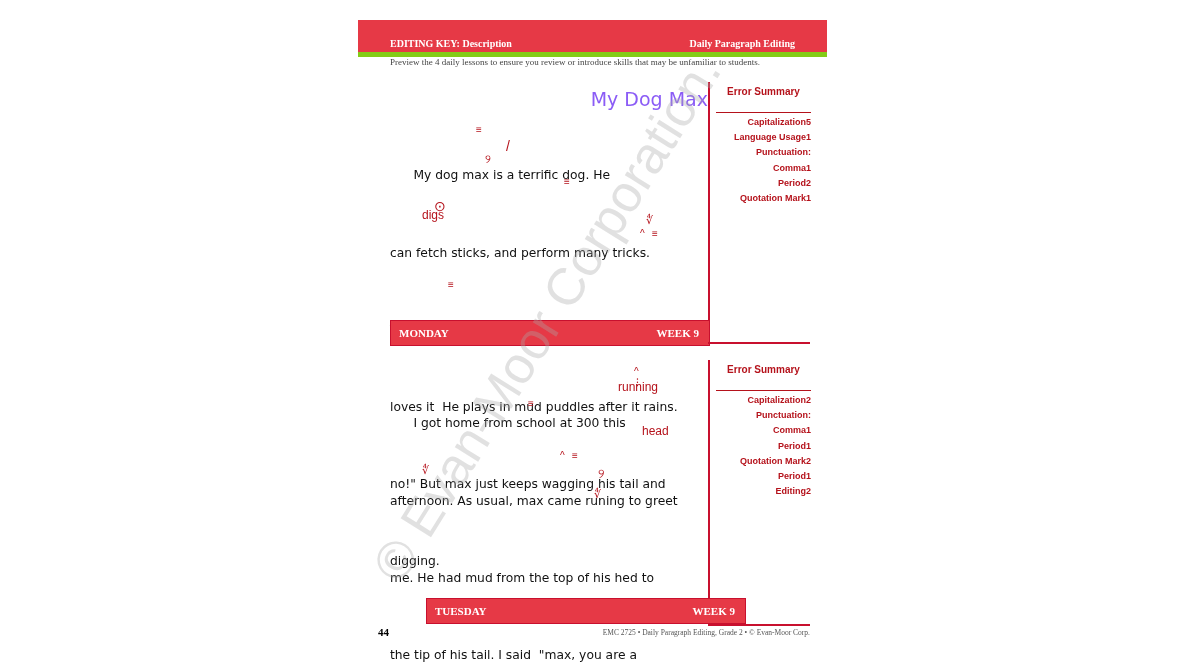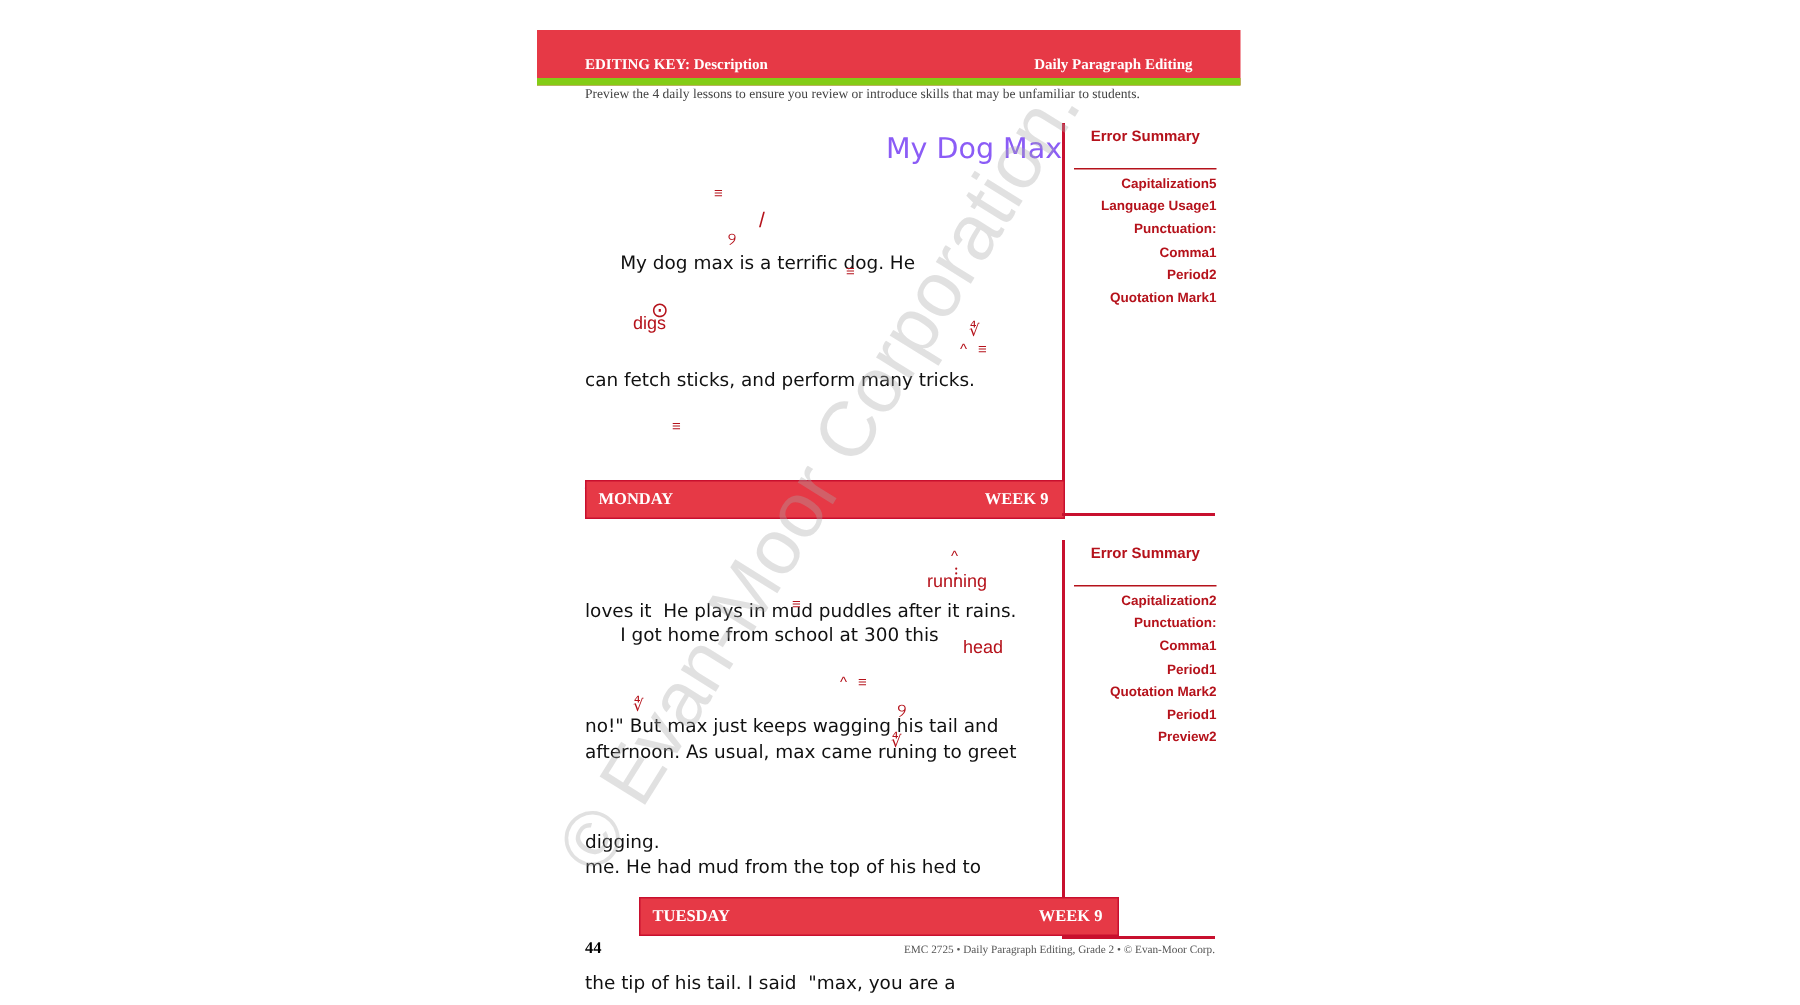--- a/index.html
+++ b/index.html
@@ -15,21 +15,21 @@
   .para .ln{display:block;position:relative;}
   .mark{color:#b5121b;position:absolute;font-family:"Liberation Sans",sans-serif;}
   .daybar{position:absolute;left:32px;width:318px;height:24px;background:#e63946;border:1px solid #c8102e;}
   .daybar .d{position:absolute;left:8px;top:6px;color:#fff;font-weight:bold;font-size:11px;}
   .daybar .w{position:absolute;right:10px;top:6px;color:#fff;font-weight:bold;font-size:11px;}
   .sumline{position:absolute;left:350px;width:102px;border-bottom:2px solid #c8102e;}
   .summary{position:absolute;left:358px;width:95px;font-family:"Liberation Sans",sans-serif;color:#b5121b;font-size:9px;font-weight:bold;}
   .summary .hd{text-align:center;font-size:10px;border-bottom:1px solid #b5121b;margin-bottom:2px;padding-bottom:15px;}
   .summary .row{display:flex;justify-content:flex-end;height:15.2px;line-height:15px;}
   .summary .row.sub{padding-left:11px;}
-  .footer-num{position:absolute;left:32px;top:606px;font-weight:bold;font-size:11px;}
+  .footer-num{position:absolute;left:20px;top:606px;font-weight:bold;font-size:11px;}
   .footer-txt{position:absolute;right:34px;top:608px;font-size:7.5px;color:#555;}
   .footline{position:absolute;left:350px;top:604px;width:102px;border-bottom:2px solid #c8102e;}
   .wm{position:absolute;left:360px;top:560px;transform:rotate(-58deg);transform-origin:left top;font-family:"Liberation Sans",sans-serif;font-size:52px;color:rgba(170,170,170,0.35);white-space:nowrap;pointer-events:none;}
 </style>
 </head>
 <body>
 
 <div class="page">
   <div class="topbar">
     <span class="l">EDITING KEY: Description</span>
@@ -138,21 +138,21 @@
       </div>
     <div class="row sub">
         <span>Quotation Mark</span>
         <span>2</span>
       </div>
     <div class="row sub">
         <span>Period</span>
         <span>1</span>
       </div>
     <div class="row">
-        <span>Preview</span>
+        <span>Editing</span>
         <span>2</span>
       </div>
   </div>
 
   <div class="footline"></div>
   <div class="footer-num">44</div>
   <div class="footer-txt">EMC 2725 • Daily Paragraph Editing, Grade 2 • © Evan-Moor Corp.</div>
 </div>
 
 <div class="wm">© Evan-Moor Corporation.</div>

